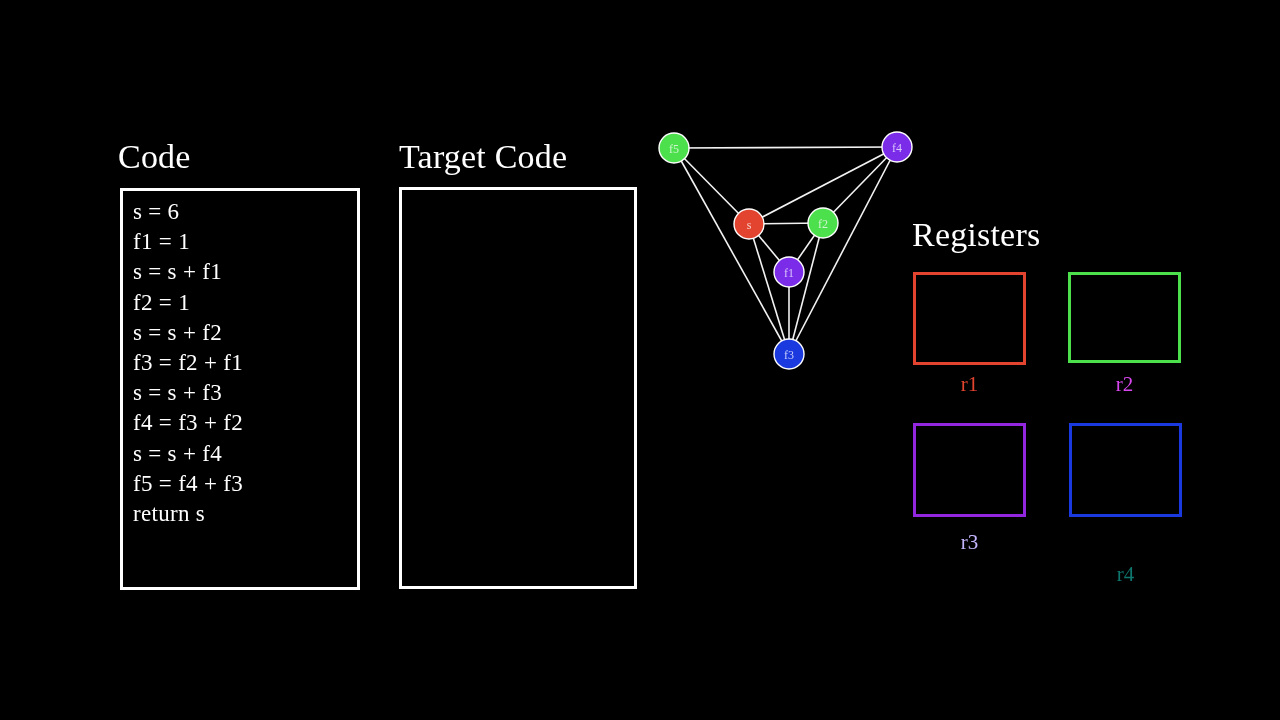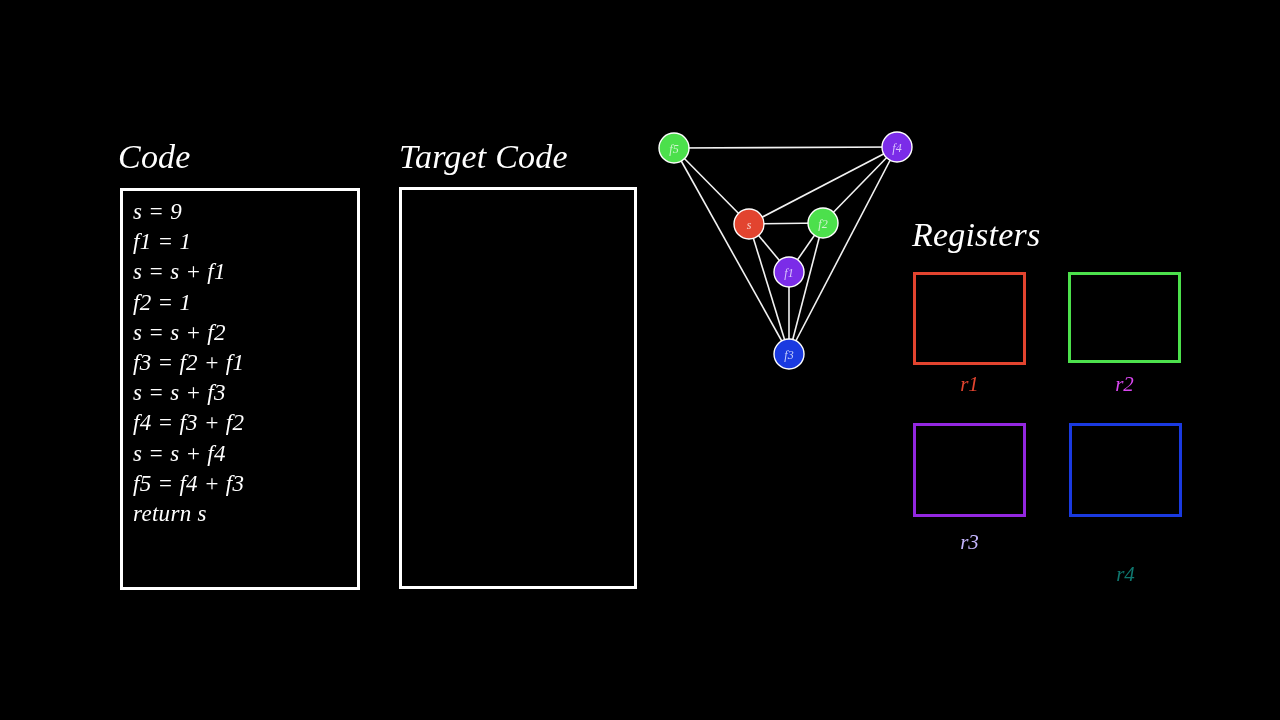--- a/index.html
+++ b/index.html
@@ -8,21 +8,20 @@
     padding: 0;
     background: #000000;
   }
   #stage {
     position: relative;
     width: 1280px;
     height: 688px;
     background: #000000;
     overflow: hidden;
     font-family: "Liberation Serif", "DejaVu Serif", serif;
-    font-style: italic;
     -webkit-font-smoothing: antialiased;
   }
 
   
   .panel-heading {
     position: absolute;
     color: #ffffff;
     font-size: 34px;
     line-height: 1;
     white-space: nowrap;
@@ -105,21 +104,21 @@
 </style>
 </head>
 <body>
 
 <div id="stage">
 
   <div class="panel-heading" id="code-heading">Code</div>
 
   <div class="code-box" id="code-box">
     <div class="code-lines" id="code-lines">
-        <div class="code-line">s = 9</div>
+        <div class="code-line">s = 6</div>
         <div class="code-line">f1 = 1</div>
         <div class="code-line">s = s + f1</div>
         <div class="code-line">f2 = 1</div>
         <div class="code-line">s = s + f2</div>
         <div class="code-line">f3 = f2 + f1</div>
         <div class="code-line">s = s + f3</div>
         <div class="code-line">f4 = f3 + f2</div>
         <div class="code-line">s = s + f4</div>
         <div class="code-line">f5 = f4 + f3</div>
         <div class="code-line">return s</div>

